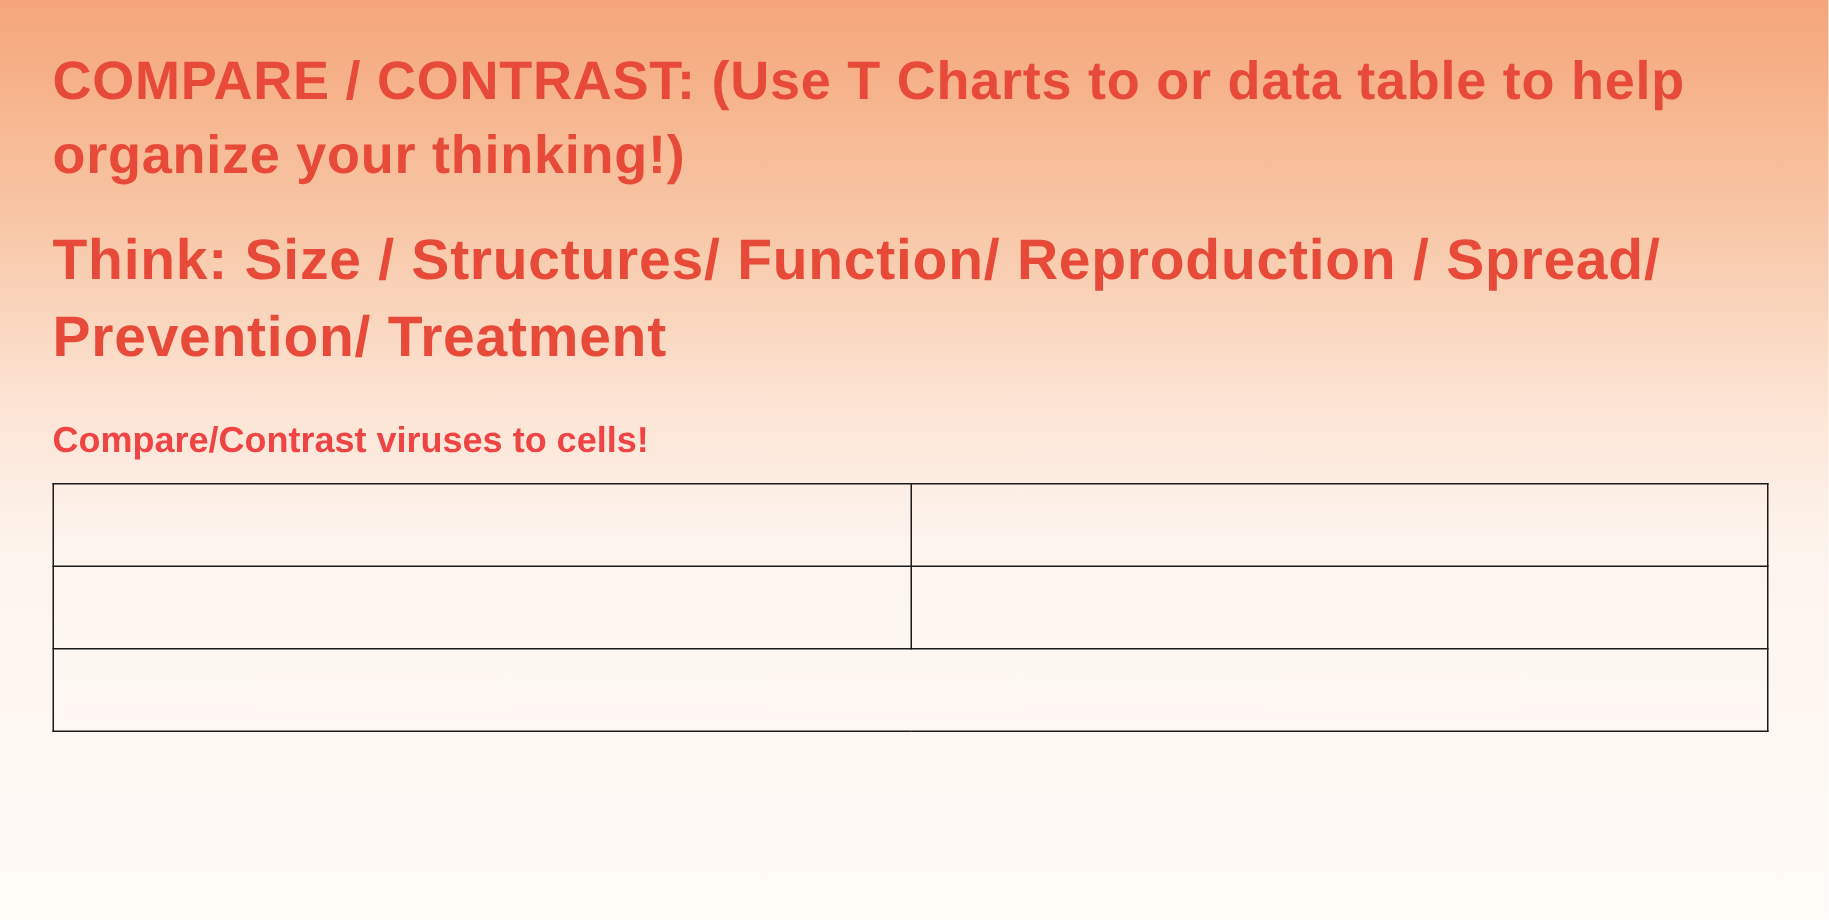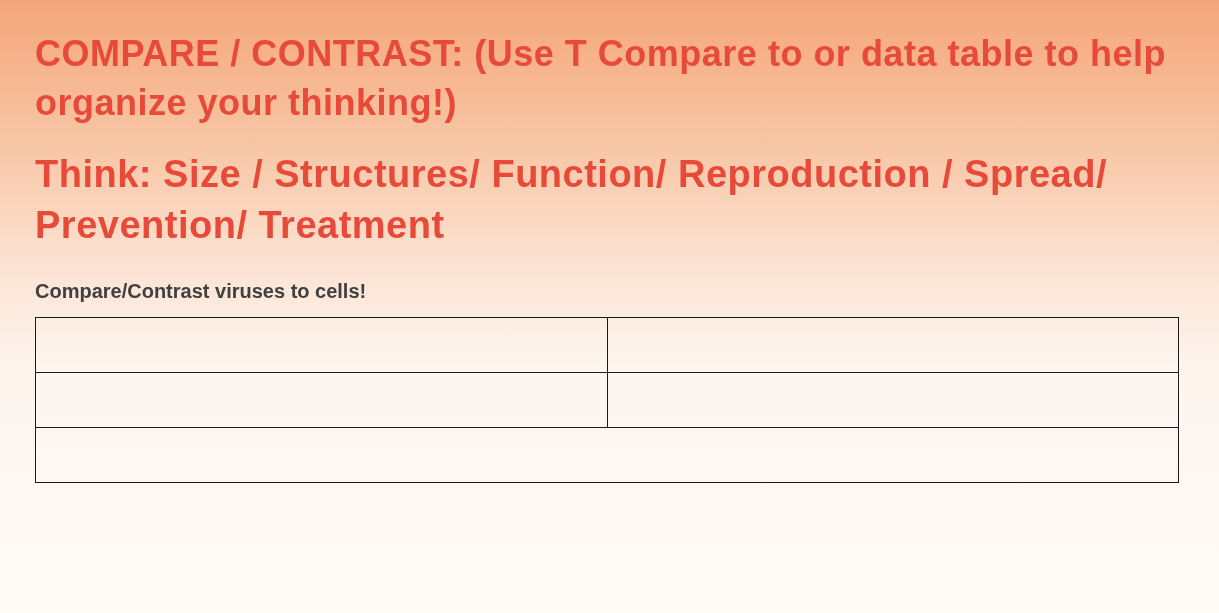--- a/index.html
+++ b/index.html
@@ -25,22 +25,22 @@
     }
     .heading2 {
       color: #e84a3a;
       font-size: 38px;
       font-weight: bold;
       line-height: 1.35;
       margin-bottom: 28px;
       letter-spacing: 0.5px;
     }
     .subheading {
-      color: #404040;
-      font-size: 20px;
+      color: #ef4444;
+      font-size: 24px;
       font-weight: bold;
       margin-bottom: 14px;
     }
     .compare-table {
       width: 100%;
       border-collapse: collapse;
       background: transparent;
     }
     .compare-table td {
       border: 1px solid #1a1a1a;
@@ -49,21 +49,21 @@
       background: rgba(255,255,255,0.1);
     }
     .compare-table tr.merged td {
       border: 1px solid #1a1a1a;
       height: 55px;
     }
   </style>
 </head>
 <body>
 
-<div class="heading1">COMPARE / CONTRAST: (Use T Compare to or data table to help organize your thinking!)</div>
+<div class="heading1">COMPARE / CONTRAST: (Use T Charts to or data table to help organize your thinking!)</div>
 
 <div class="heading2">Think: Size / Structures/ Function/ Reproduction / Spread/ Prevention/ Treatment</div>
 
 <div class="subheading">Compare/Contrast viruses to cells!</div>
 
 <table class="compare-table">
   <tbody>
       <tr>
     <td></td>
     <td></td>

